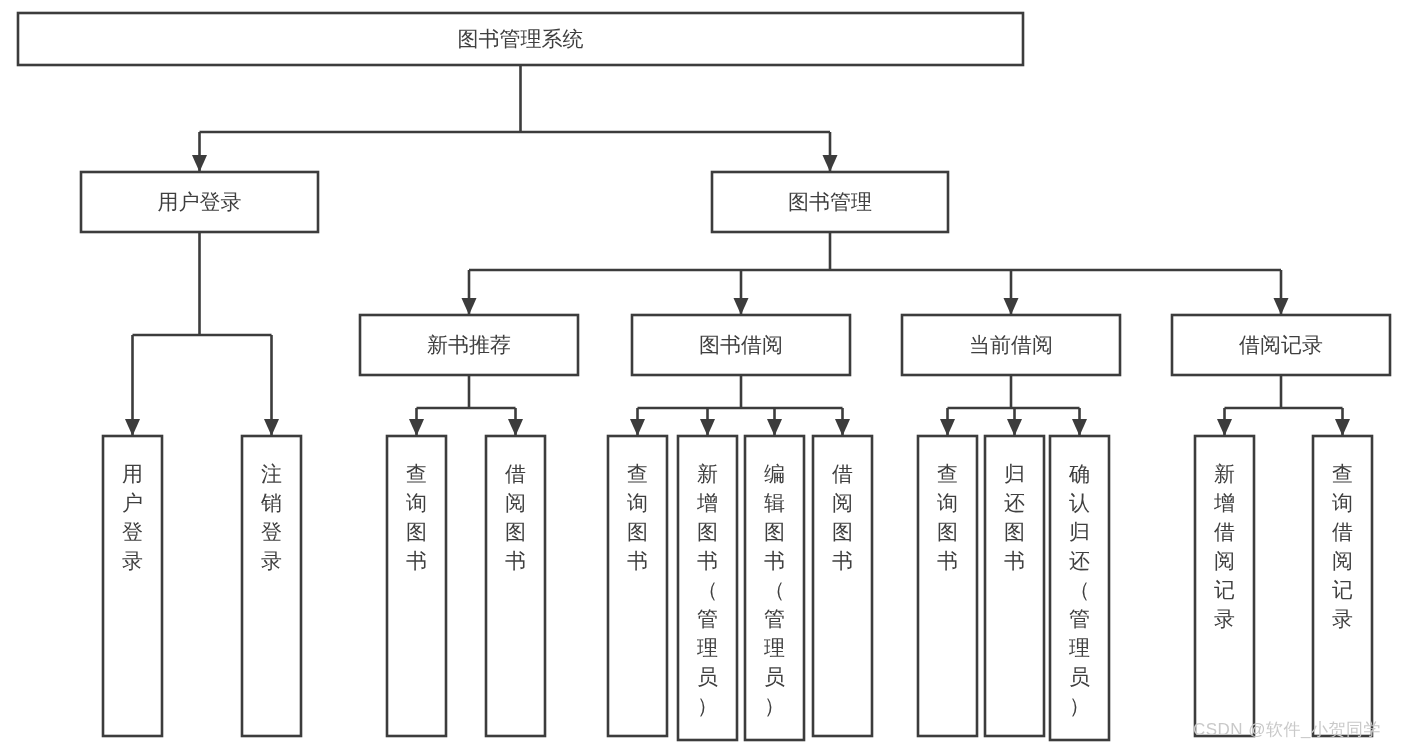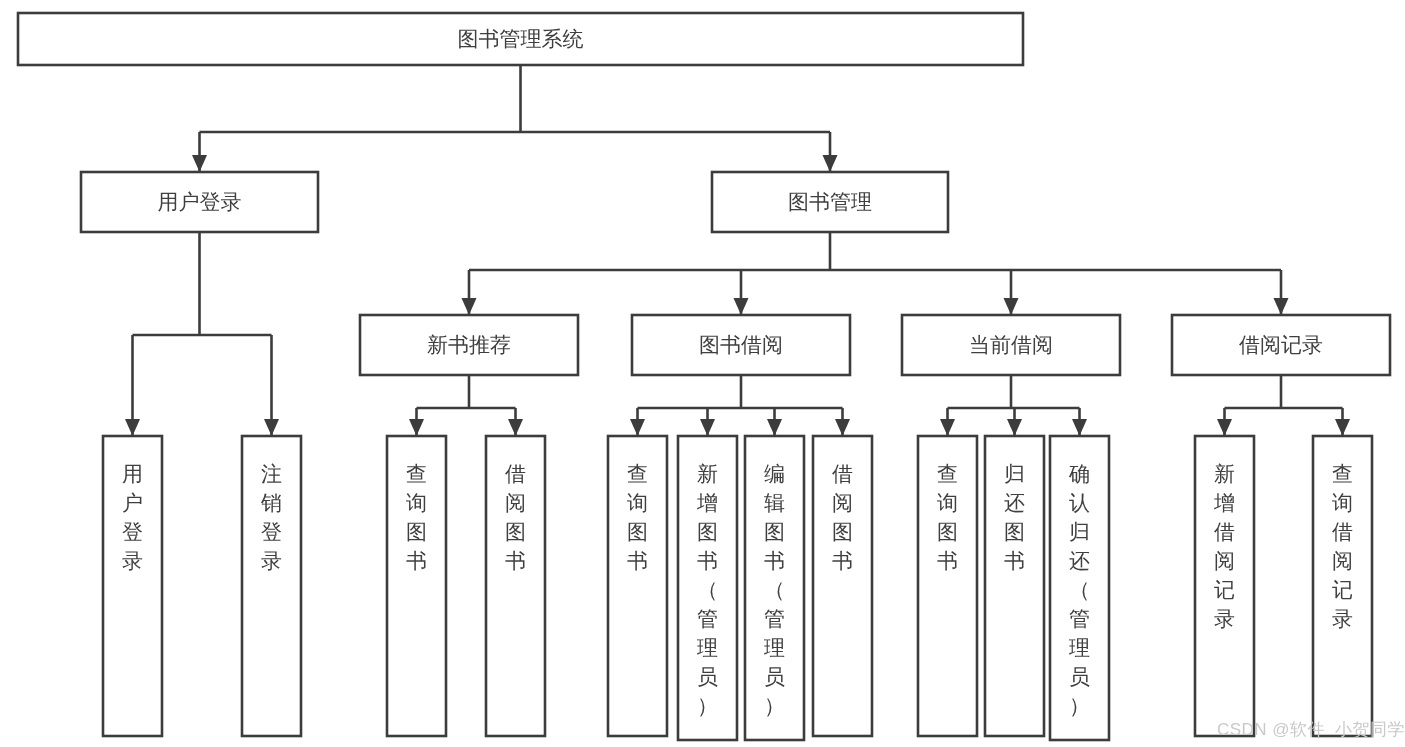--- a/index.html
+++ b/index.html
@@ -50,21 +50,21 @@
     dominant-baseline: middle;
   }
   .node-label-vertical {
     fill: #3f3f3f;
     font-family: "Liberation Sans", "DejaVu Sans", sans-serif;
     font-size: 21px;
     text-anchor: middle;
   }
   .watermark {
     position: absolute;
-    right: 0;
+    right: 24px;
     bottom: 6px;
     font-family: "Liberation Sans", "DejaVu Sans", sans-serif;
     font-size: 17px;
     color: #c9c9c9;
     white-space: nowrap;
     letter-spacing: 0.5px;
     user-select: none;
     margin-left: 44px;
   }
 </style>

